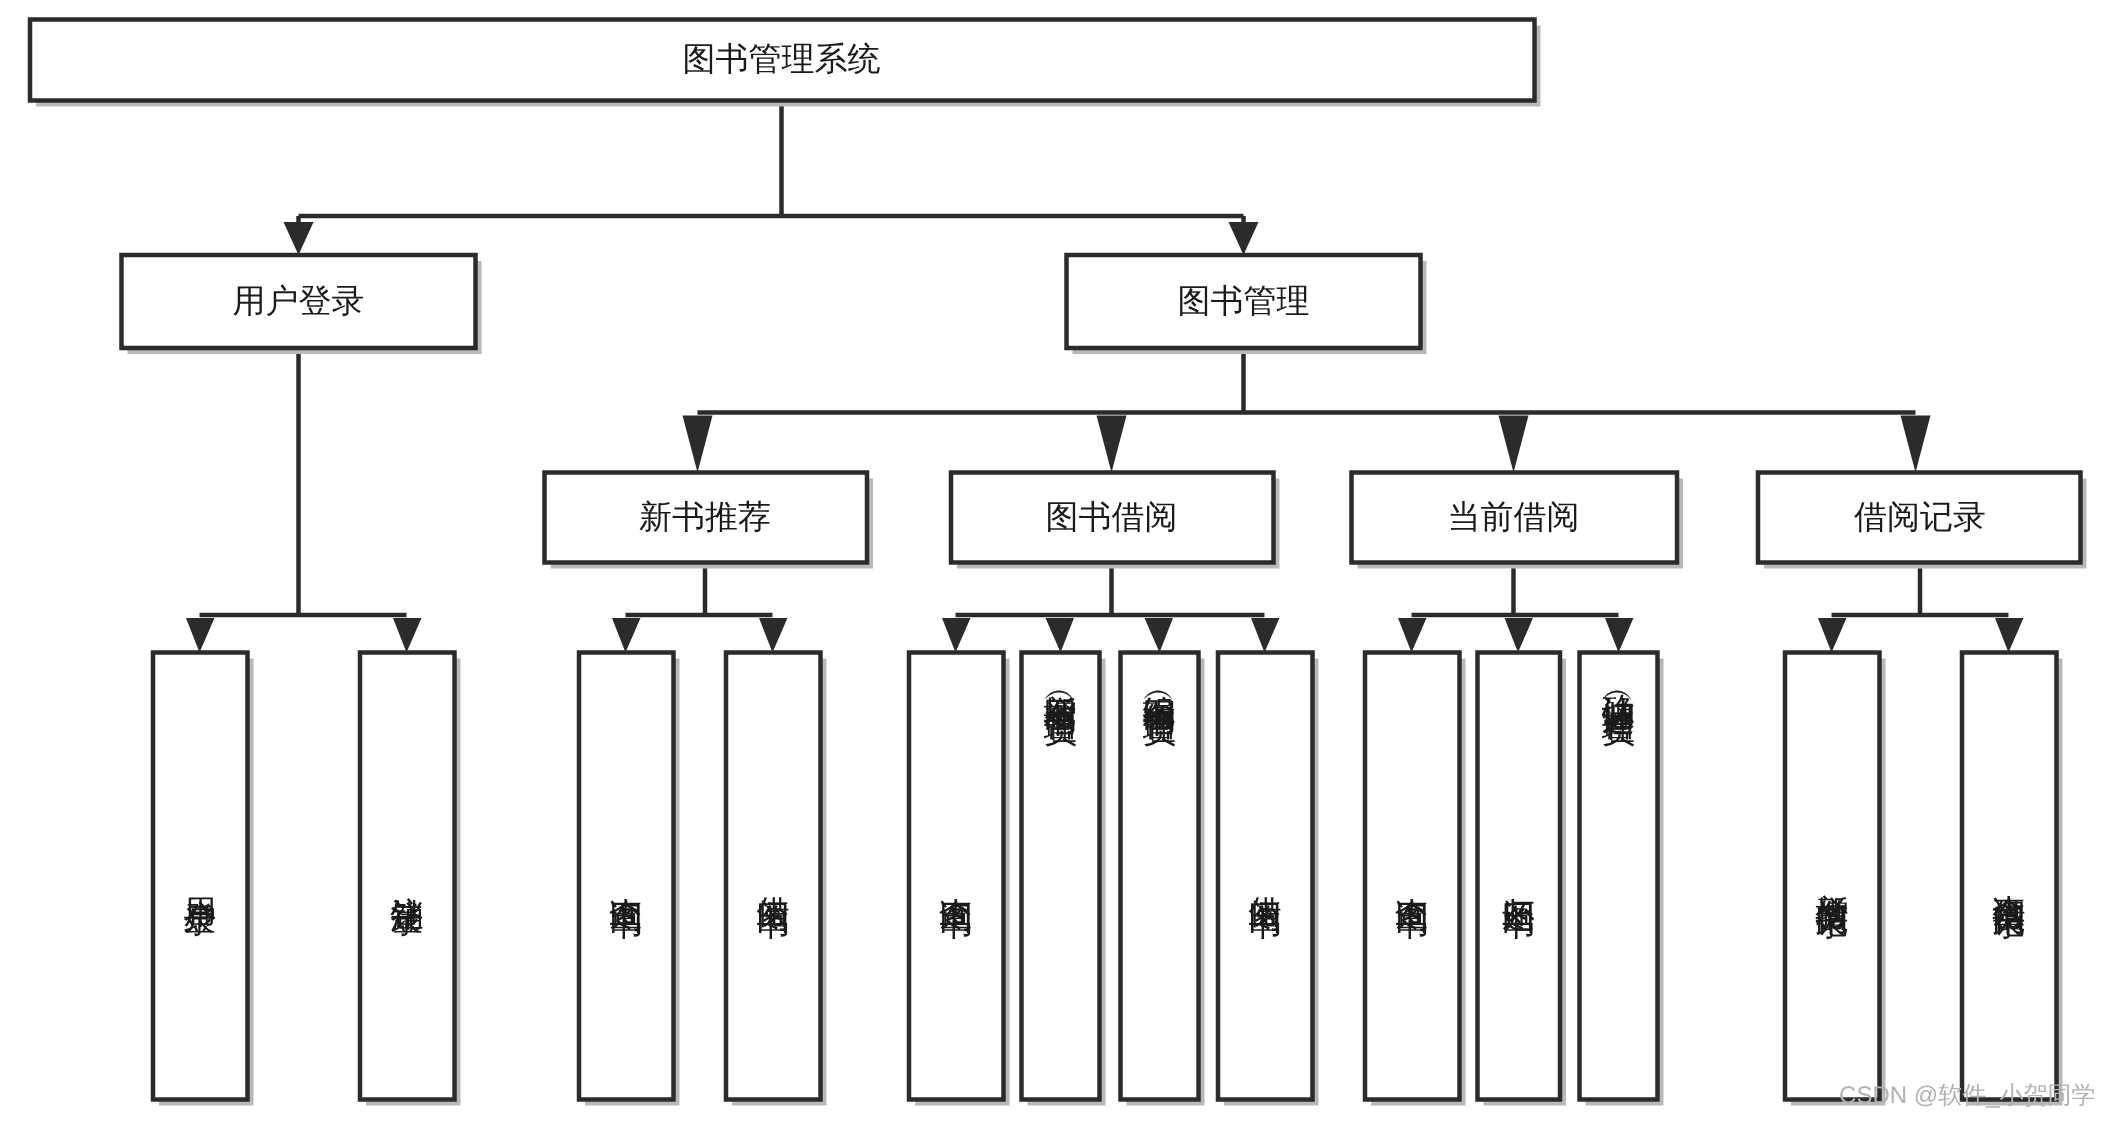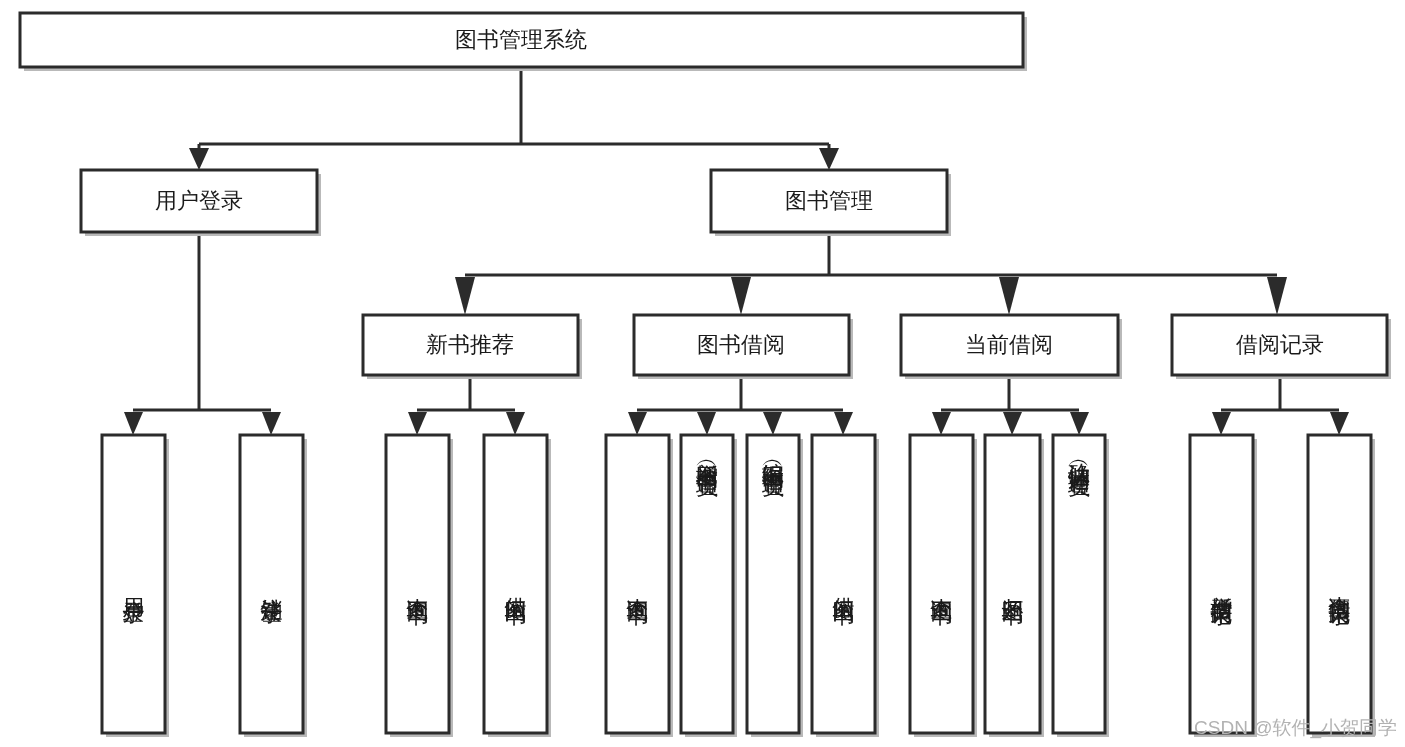--- a/index.html
+++ b/index.html
@@ -65,21 +65,21 @@
     line-height: 1.08;
     color: #1a1a1a;
     letter-spacing: 2px;
     white-space: nowrap;
   }
   .watermark {
     position: absolute;
     right: 8px;
     bottom: 6px;
     font-family: "Liberation Sans", "DejaVu Sans", sans-serif;
-    font-size: 19px;
+    font-size: 16px;
     color: #b2b2b2;
     white-space: nowrap;
     pointer-events: none;
   }
 </style>
 </head>
 <body>
 
 <div id="diagram-root">
 

